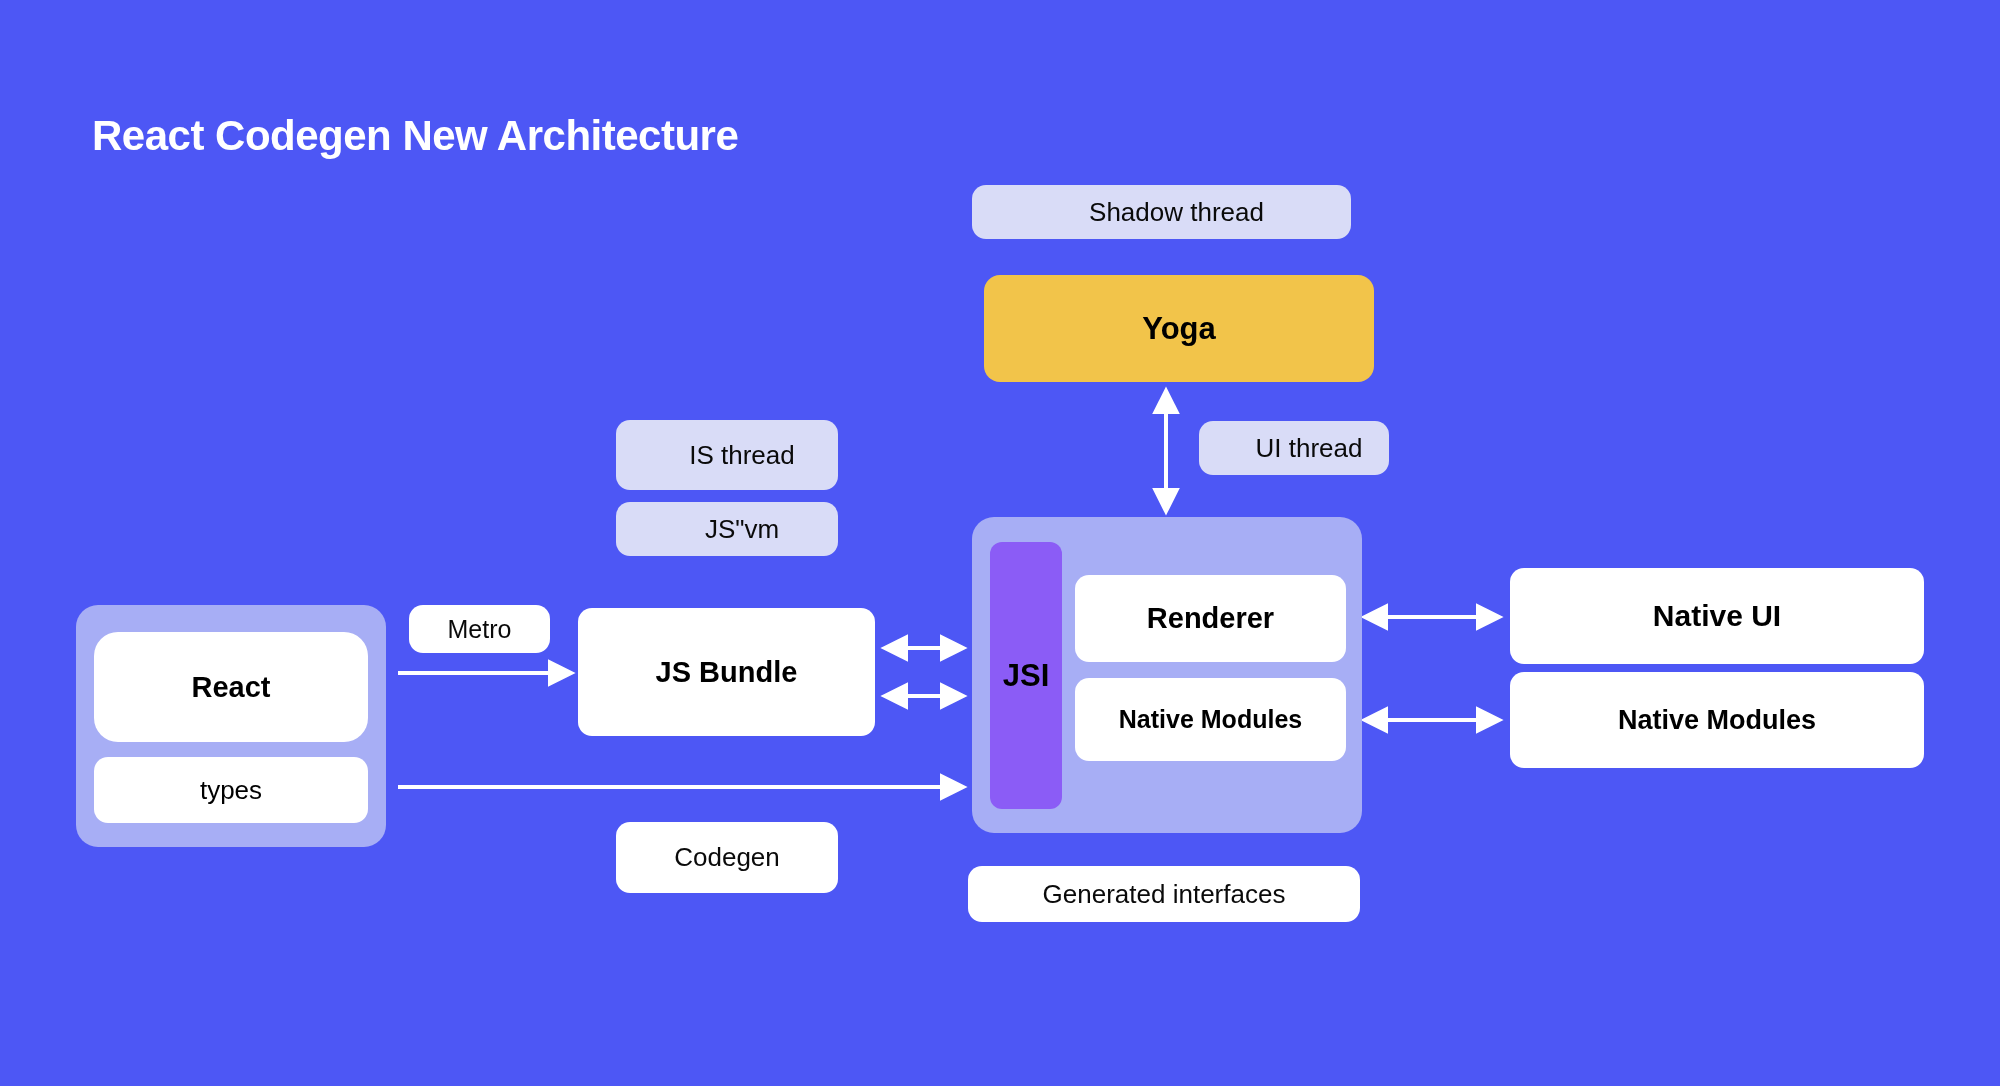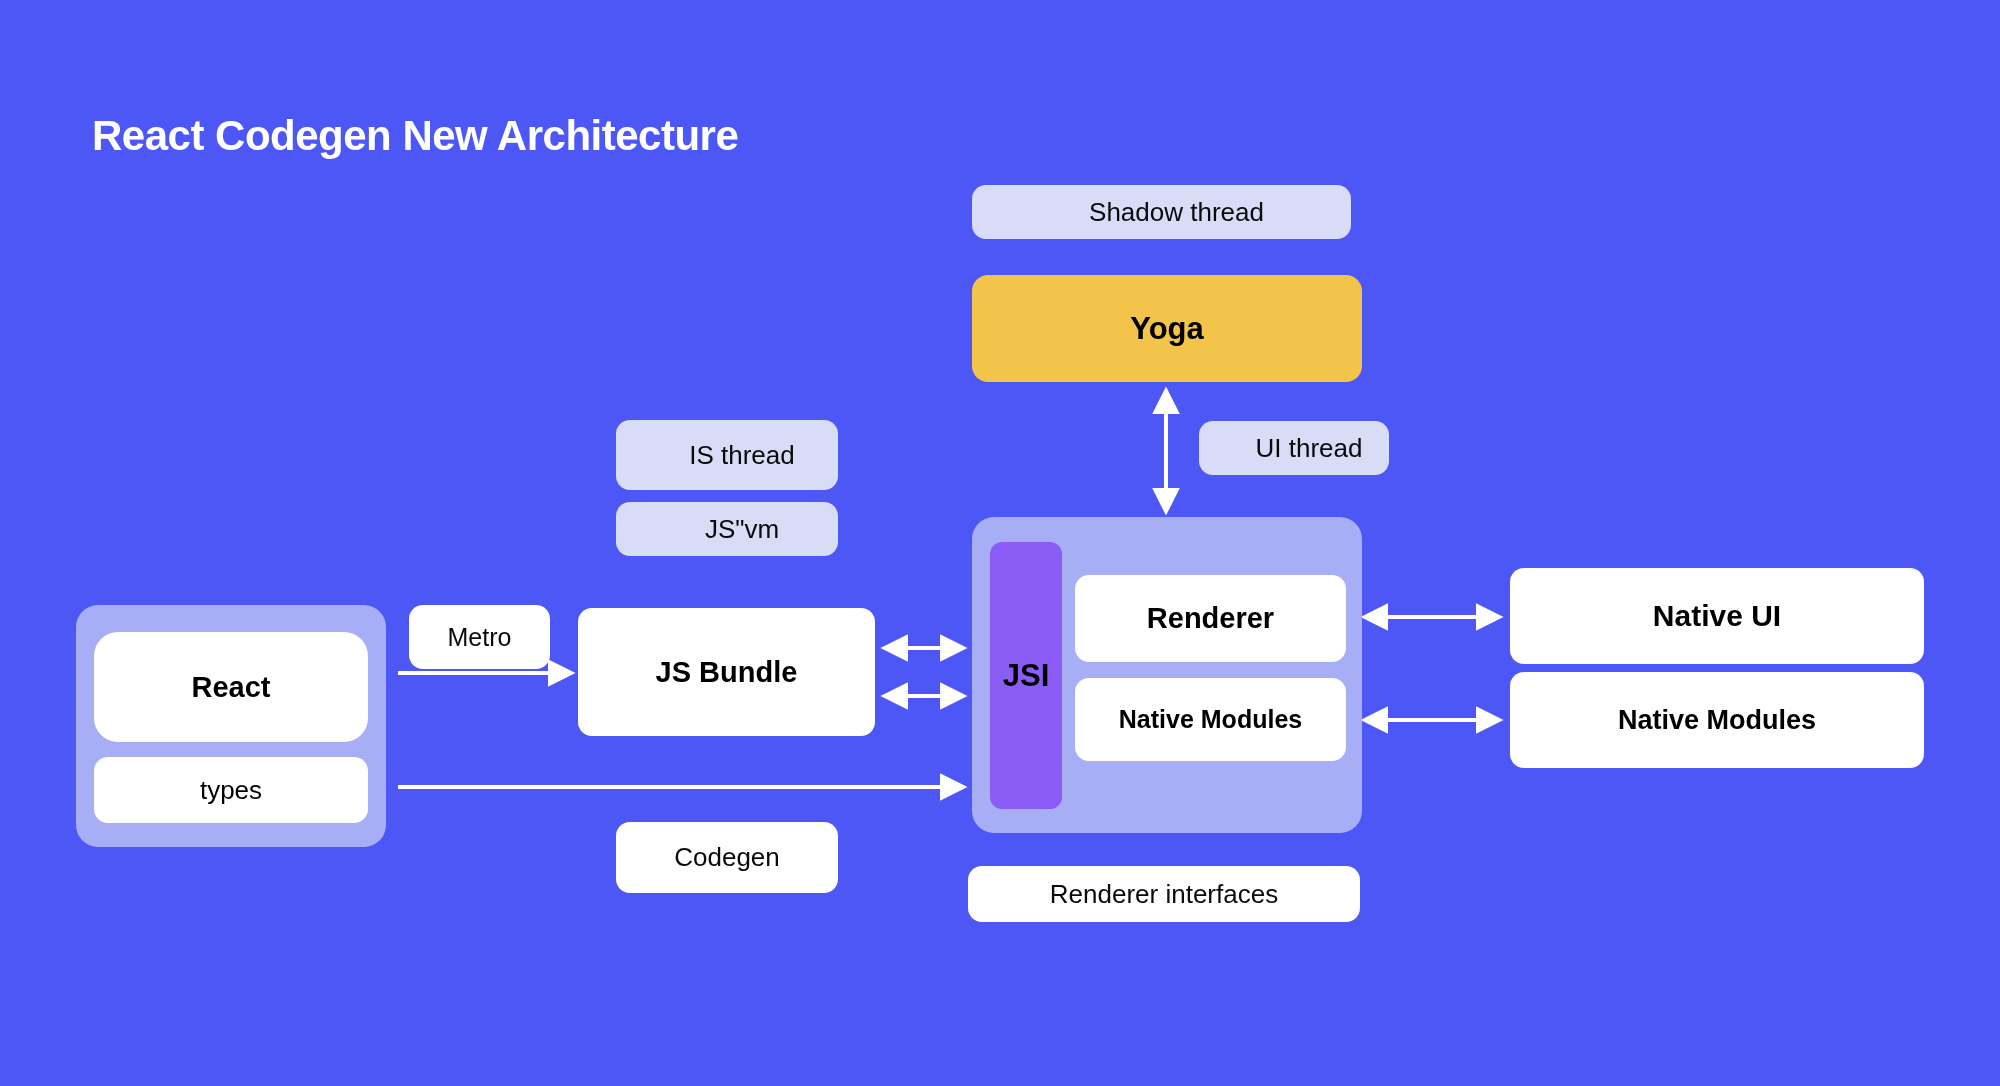--- a/index.html
+++ b/index.html
@@ -37,20 +37,21 @@
     background:#a7aef5;
     border-radius:22px;
   }
 
   .yoga-box {
     background:#f2c44a;
     border-radius:16px;
     display:flex; align-items:center; justify-content:center;
     color:#000000;
     font-weight:bold;
+    margin-left:12px;
   }
 
   .pill {
     background:#d9dcf7;
     border-radius:14px;
     display:flex; align-items:center; justify-content:center;
     color:#0a0a0a;
     padding-left:30px;
   }
 
@@ -107,21 +108,21 @@
   <div class="abs group-box" style="left:76px; top:605px; width:310px; height:242px;"></div>
 
   <div class="abs white-box bold" style="left:94px; top:632px; width:274px; height:110px; font-size:29px;border-radius:24px;">
     <span>React</span>
   </div>
 
   <div class="abs white-box" style="left:94px; top:757px; width:274px; height:66px; font-size:26px;">
     <span>types</span>
   </div>
 
-  <div class="abs label-pill" style="left:409px; top:605px; width:141px; height:64px; font-size:25px;justify-content:center;">
+  <div class="abs label-pill" style="left:409px; top:605px; width:141px; height:48px; font-size:25px;justify-content:center;">
     <span>Metro</span>
   </div>
 
   <div class="abs pill" style="left:616px; top:420px; width:222px; height:70px; font-size:26px;">
     <span>IS thread</span>
   </div>
 
   <div class="abs pill" style="left:616px; top:502px; width:222px; height:54px; font-size:26px;">
     <span>JS"vm</span>
   </div>
@@ -154,21 +155,21 @@
 
   <div class="abs white-box bold" style="left:1075px; top:575px; width:271px; height:87px; font-size:29px;">
     <span>Renderer</span>
   </div>
 
   <div class="abs white-box bold" style="left:1075px; top:678px; width:271px; height:83px; font-size:25px;">
     <span>Native Modules</span>
   </div>
 
   <div class="abs label-pill" style="left:968px; top:866px; width:392px; height:56px; font-size:26px;">
-    <span>Renderer interfaces</span>
+    <span>Generated interfaces</span>
   </div>
 
   <div class="abs white-box bold" style="left:1510px; top:568px; width:414px; height:96px; font-size:30px;">
     <span>Native UI</span>
   </div>
 
   <div class="abs white-box bold" style="left:1510px; top:672px; width:414px; height:96px; font-size:27px;">
     <span>Native Modules</span>
   </div>
 

